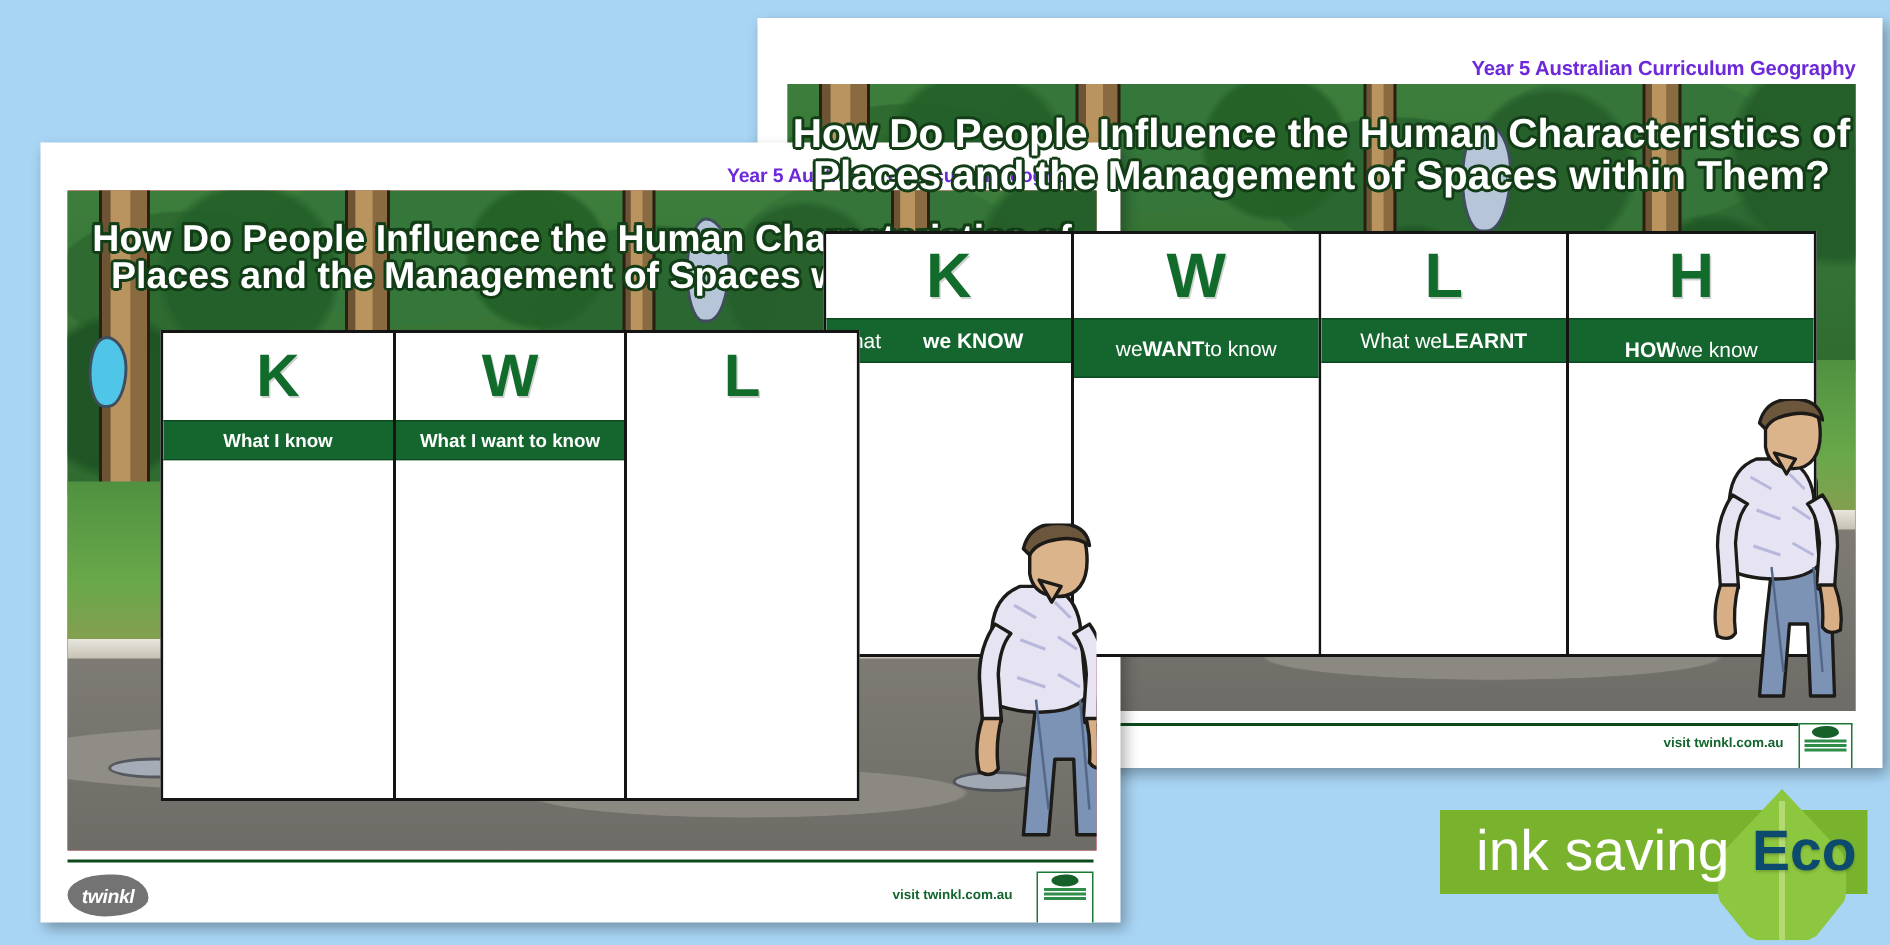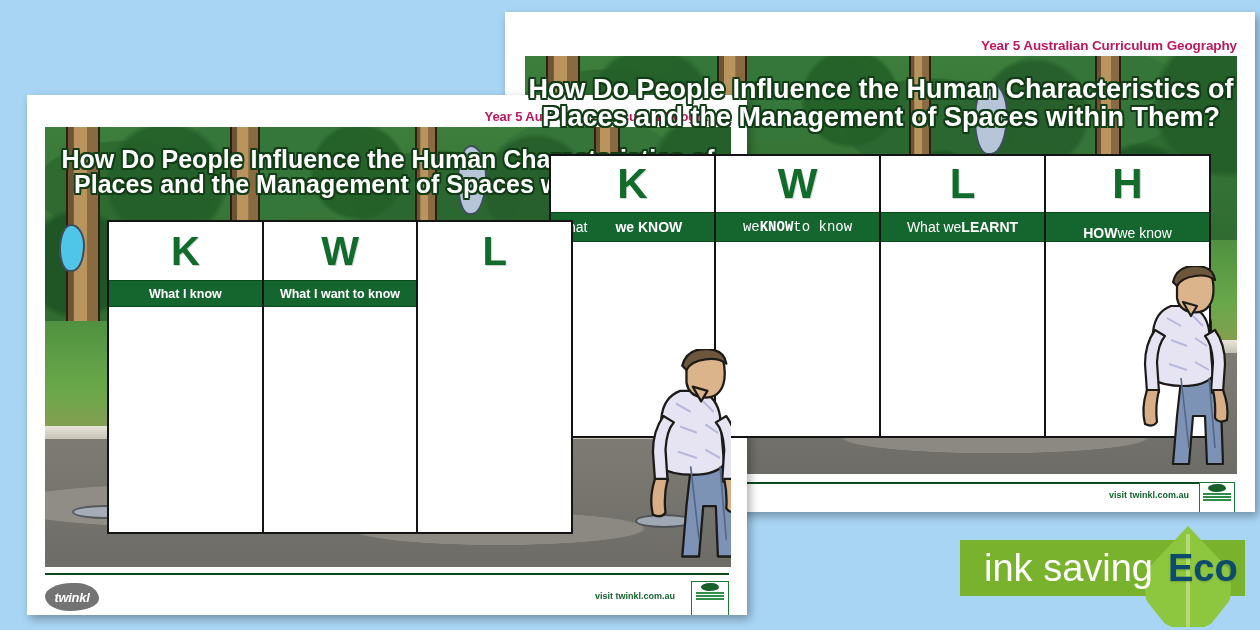--- a/index.html
+++ b/index.html
@@ -29,21 +29,21 @@
   .sheet-inner {
     position: absolute;
     inset: 0;
     overflow: hidden;
   }
 
   .curriculum-line {
     position: absolute;
     right: 0;
     font-weight: bold;
-    color: #be185d;
+    color: #6d28d9;
     white-space: nowrap;
     letter-spacing: -0.1px;
   }
 
   
   .board {
     position: absolute;
     overflow: hidden;
     background: #b91c1c;
   }
@@ -355,23 +355,23 @@
             <div class="kwl-sub" style="height:30px; font-size:14px;gap:28px;">
               <span class="light">What </span>
                 <em>we KNOW</em>
                 <span class="light"></span>
             </div>
             <div class="kwl-body"></div>
           </div>
 
           <div class="kwl-col">
             <div class="kwl-letter" style="height:56px; font-size:42px;">W</div>
-            <div class="kwl-sub" style="height:30px; font-size:14px;font-family:Liberation Mono, monospace;">
+            <div class="kwl-sub" style="height:40px; font-size:14px;">
               <span class="light">we </span>
-                <em>KNOW</em>
+                <em>WANT</em>
                 <span class="light"> to know</span>
             </div>
             <div class="kwl-body"></div>
           </div>
 
           <div class="kwl-col">
             <div class="kwl-letter" style="height:56px; font-size:42px;">L</div>
             <div class="kwl-sub" style="height:30px; font-size:14px;">
               <span class="light">What we </span>
                 <em>LEARNT</em>

